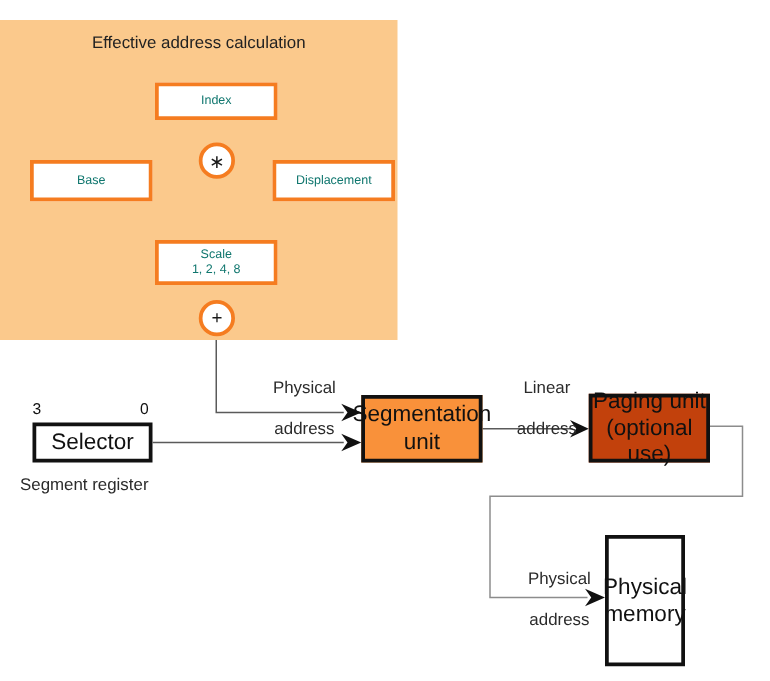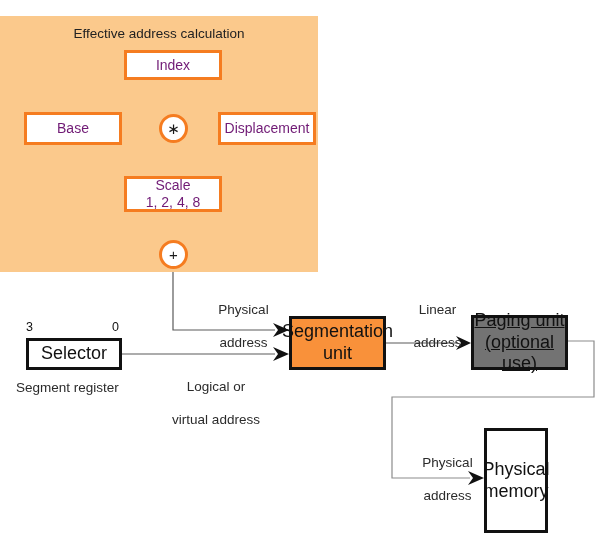--- a/index.html
+++ b/index.html
@@ -43,23 +43,24 @@
   }
   .obox {
     position: absolute;
     background: #ffffff;
     border: 3px solid #f57c20;
     box-sizing: border-box;
     display: flex;
     flex-direction: column;
     align-items: center;
     justify-content: center;
-    font-size: 14px;
-    color: #701a75;
+    font-size: 10px;
+    color: #0f766e;
     line-height: 1.18;
+    margin-top: 16px;
   }
   .ocircle {
     position: absolute;
     background: #ffffff;
     border: 3px solid #f57c20;
     border-radius: 50%;
     box-sizing: border-box;
     display: flex;
     align-items: center;
     justify-content: center;
@@ -75,21 +76,21 @@
     flex-direction: column;
     align-items: center;
     justify-content: center;
     font-size: 18px;
     color: #111111;
     line-height: 1.2;
     text-align: center;
   }
   .kbox.white { background: #ffffff; }
   .kbox.seg  { background: #f9913a; }
-  .kbox.pag  { background: #737373; text-decoration: underline; }
+  .kbox.pag  { background: #c2410c; }
   .lbl {
     position: absolute;
     font-size: 13.5px;
     color: #2b2b2b;
     line-height: 1.2;
     white-space: pre;
   }
   .lbl.c { text-align: center; }
   .tick {
     position: absolute;
@@ -209,24 +210,20 @@
   <div class="kbox white" style="left:484px; top:428px; width:64px; height:105px;">
     <span>Physical</span>
     <span>memory</span>
   </div>
 
   <div class="lbl c" style="left:190px; top:286px; width:92px;">
     <span>Physical</span><br>
     <span>address</span>
   </div>
 
-  <div class="lbl c" style="left:141px; top:363px; width:135px;">
-    <span>Logical or</span><br>
-    <span>virtual address</span>
-  </div>
 
   <div class="lbl c" style="left:390px; top:286px; width:80px;">
     <span>Linear</span><br>
     <span>address</span>
   </div>
 
   <div class="lbl c" style="left:400px; top:439px; width:80px;">
     <span>Physical</span><br>
     <span>address</span>
   </div>

